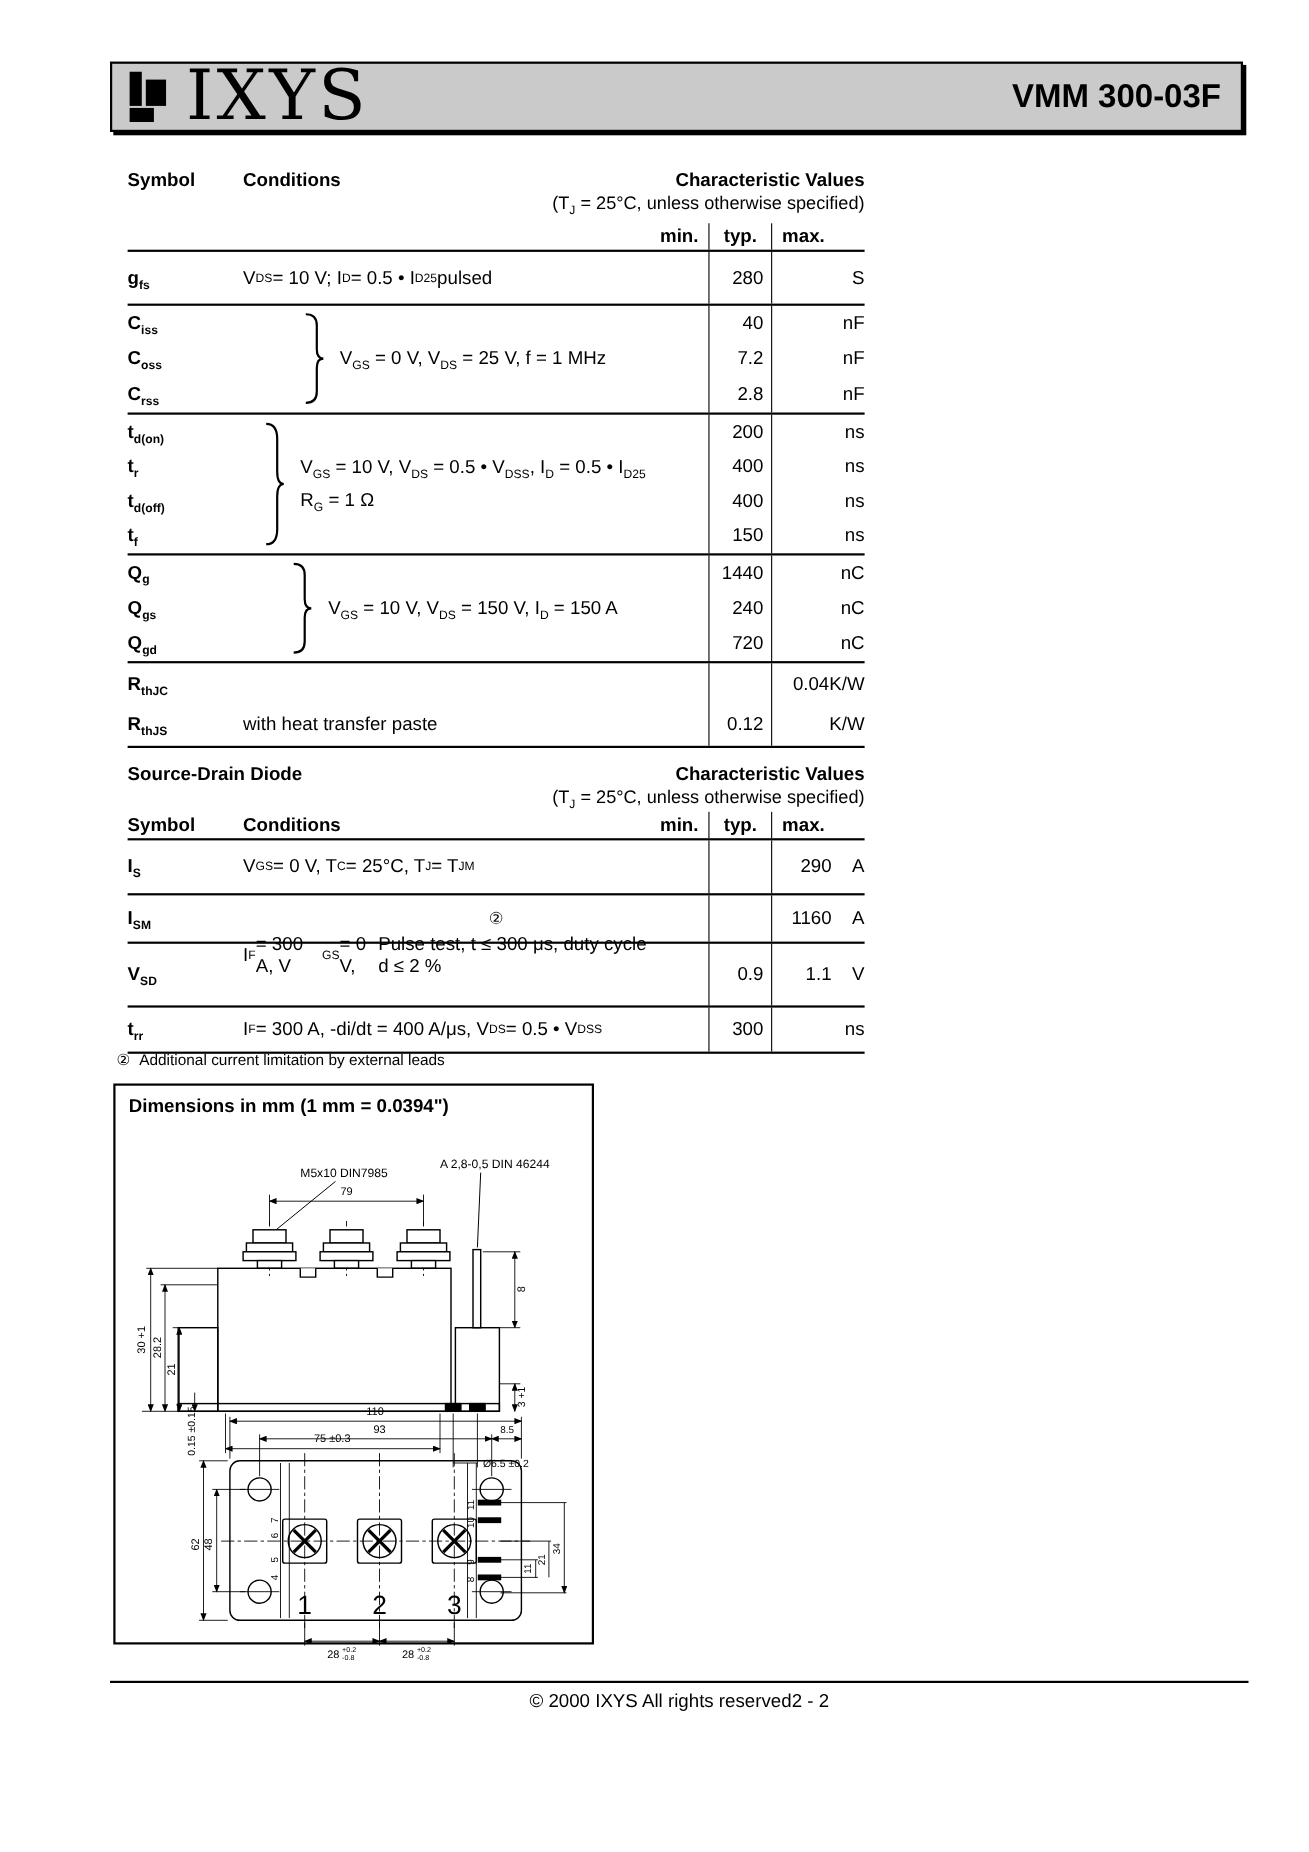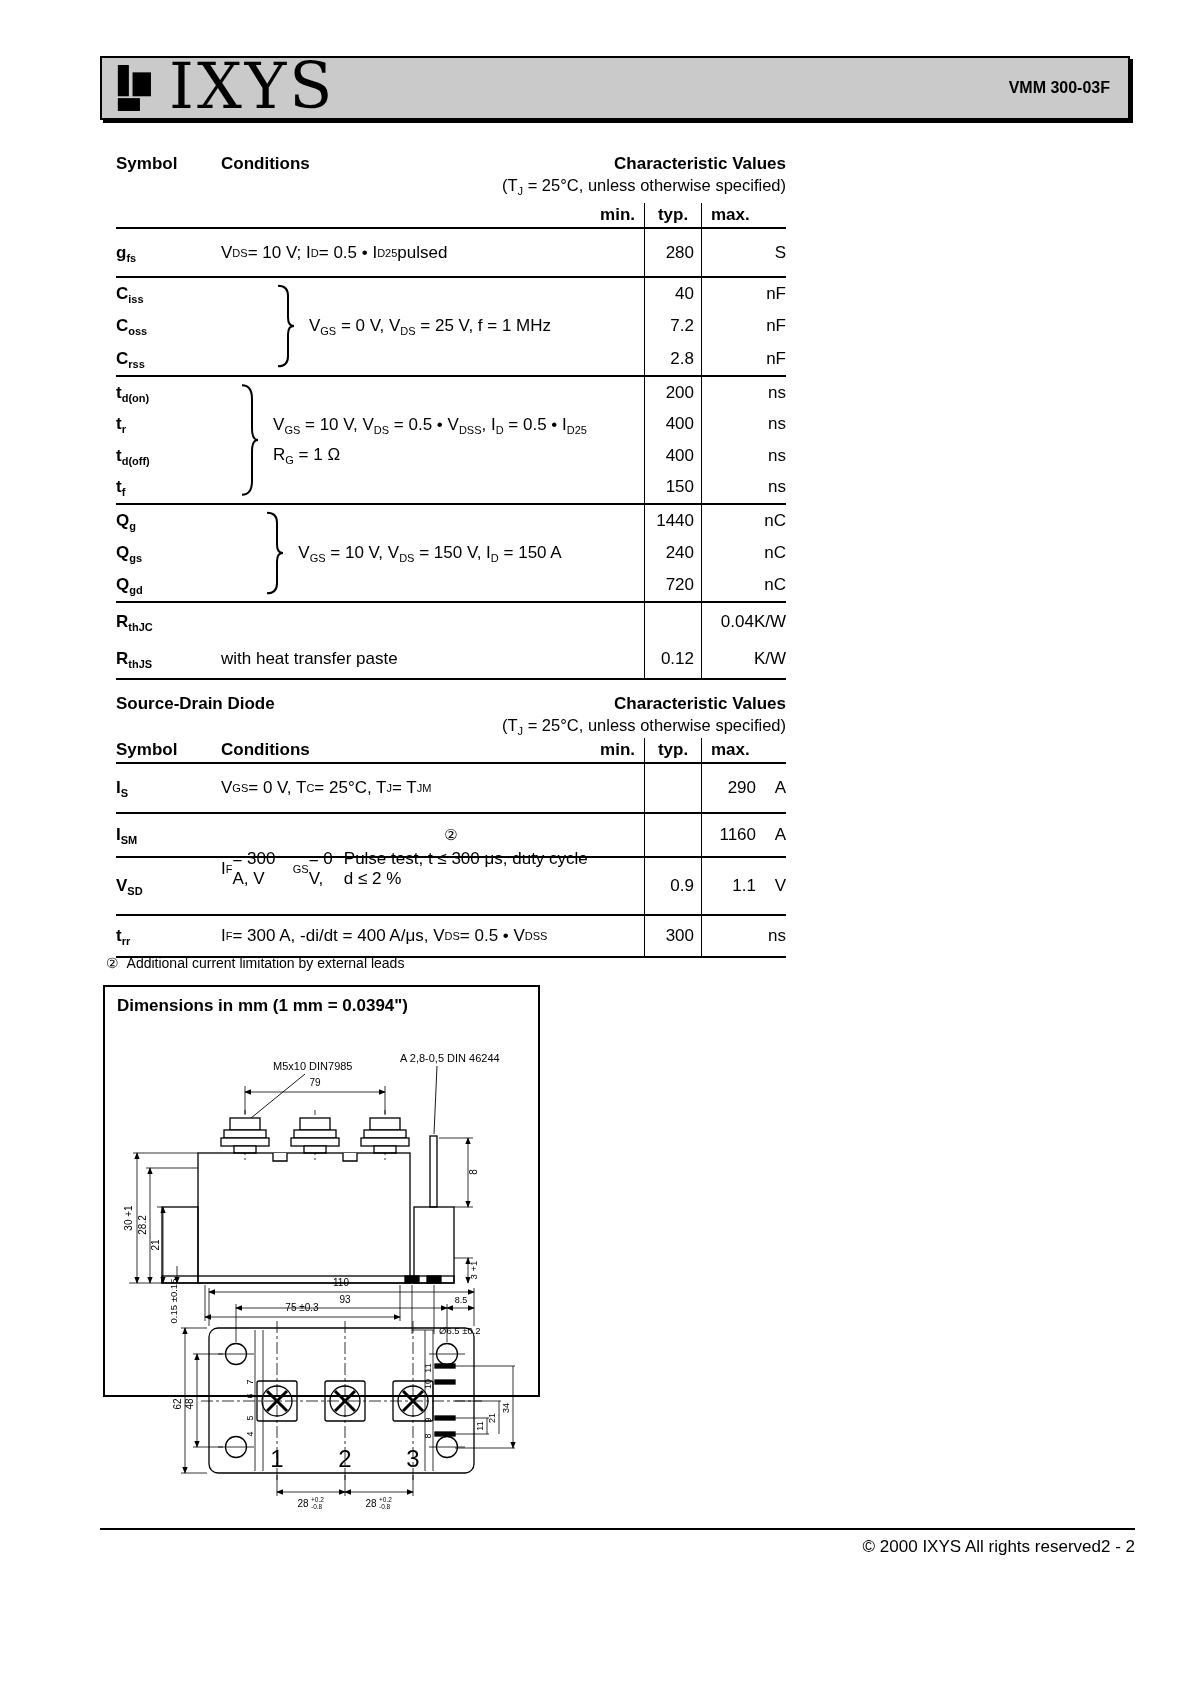--- a/index.html
+++ b/index.html
@@ -6,21 +6,21 @@
   .page { position:relative; width:1190px; height:1684px; background:#fff;
           font-family:"Liberation Sans", sans-serif; color:#000; overflow:hidden; }
   .page * { box-sizing:border-box; }
 
   
   .hbar { position:absolute; left:100px; top:56px; width:1030px; height:64px;
           background:#cacaca; border:2px solid #000; box-shadow:3px 3px 0 #000;
           display:flex; align-items:center; justify-content:space-between; padding:0 18px 0 14px; }
   .logo { display:flex; align-items:center; gap:7px; }
   .logo-word { font-family:"DejaVu Serif", serif; font-size:63px; letter-spacing:3px; line-height:1; margin-top:-4px; }
-  .partnum { font-size:16px; font-weight:bold; }
+  .partnum { font-size:30px; font-weight:bold; }
 
   
   .tbl { position:absolute; left:116px; width:670px; border-bottom:2px solid #000; font-size:17px; }
   .t1 { top:148px; }
   .t2 { top:690px; }
   sub { font-size:11px; line-height:0; }
   .thead { position:relative; }
   .t1 .thead { height:79px; }
   .t2 .thead { height:72px; }
   .h-abs { position:absolute; white-space:nowrap; }
@@ -56,28 +56,28 @@
   .lh42 .line { height:42px; }
   .lh56 .line { height:56px; }
   .lh40 .line { height:40px; }
   .cond2 { display:flex; flex-direction:row; justify-content:center; gap:2px; }
   .cond2 .cline { height:21px; display:flex; align-items:center; }
 
   
   .footnote { position:absolute; left:106px; top:955px; font-size:14px; display:flex; gap:8px; align-items:baseline; }
 
   
-  .dimbox { position:absolute; left:103px; top:985px; width:437px; height:412px; border:2.5px solid #000; }
+  .dimbox { position:absolute; left:103px; top:985px; width:437px; height:510px; border:2.5px solid #000; }
   .dimtitle { font-size:17px; font-weight:bold; padding:9px 0 0 12px; }
   .dimbox svg { display:block; margin-top:2px; }
   svg text { font-family:"Liberation Sans", sans-serif; fill:#000; }
 
   
   .frule { position:absolute; left:100px; top:1528px; width:1035px; border-top:2px solid #000; }
-  .footer { position:absolute; left:100px; top:1537px; width:1035px; display:flex; justify-content:flex-end; font-size:17px; }
+  .footer { position:absolute; left:100px; top:1537px; width:1035px; display:flex; justify-content:center; font-size:17px; }
 </style>
 </head>
 <body>
 
 <div class="page">
 
   <div class="hbar">
     <div class="logo">
       <svg width="46" height="46" viewBox="0 0 50 50">
         <rect x="2" y="0" width="12" height="34" fill="#000"></rect>

